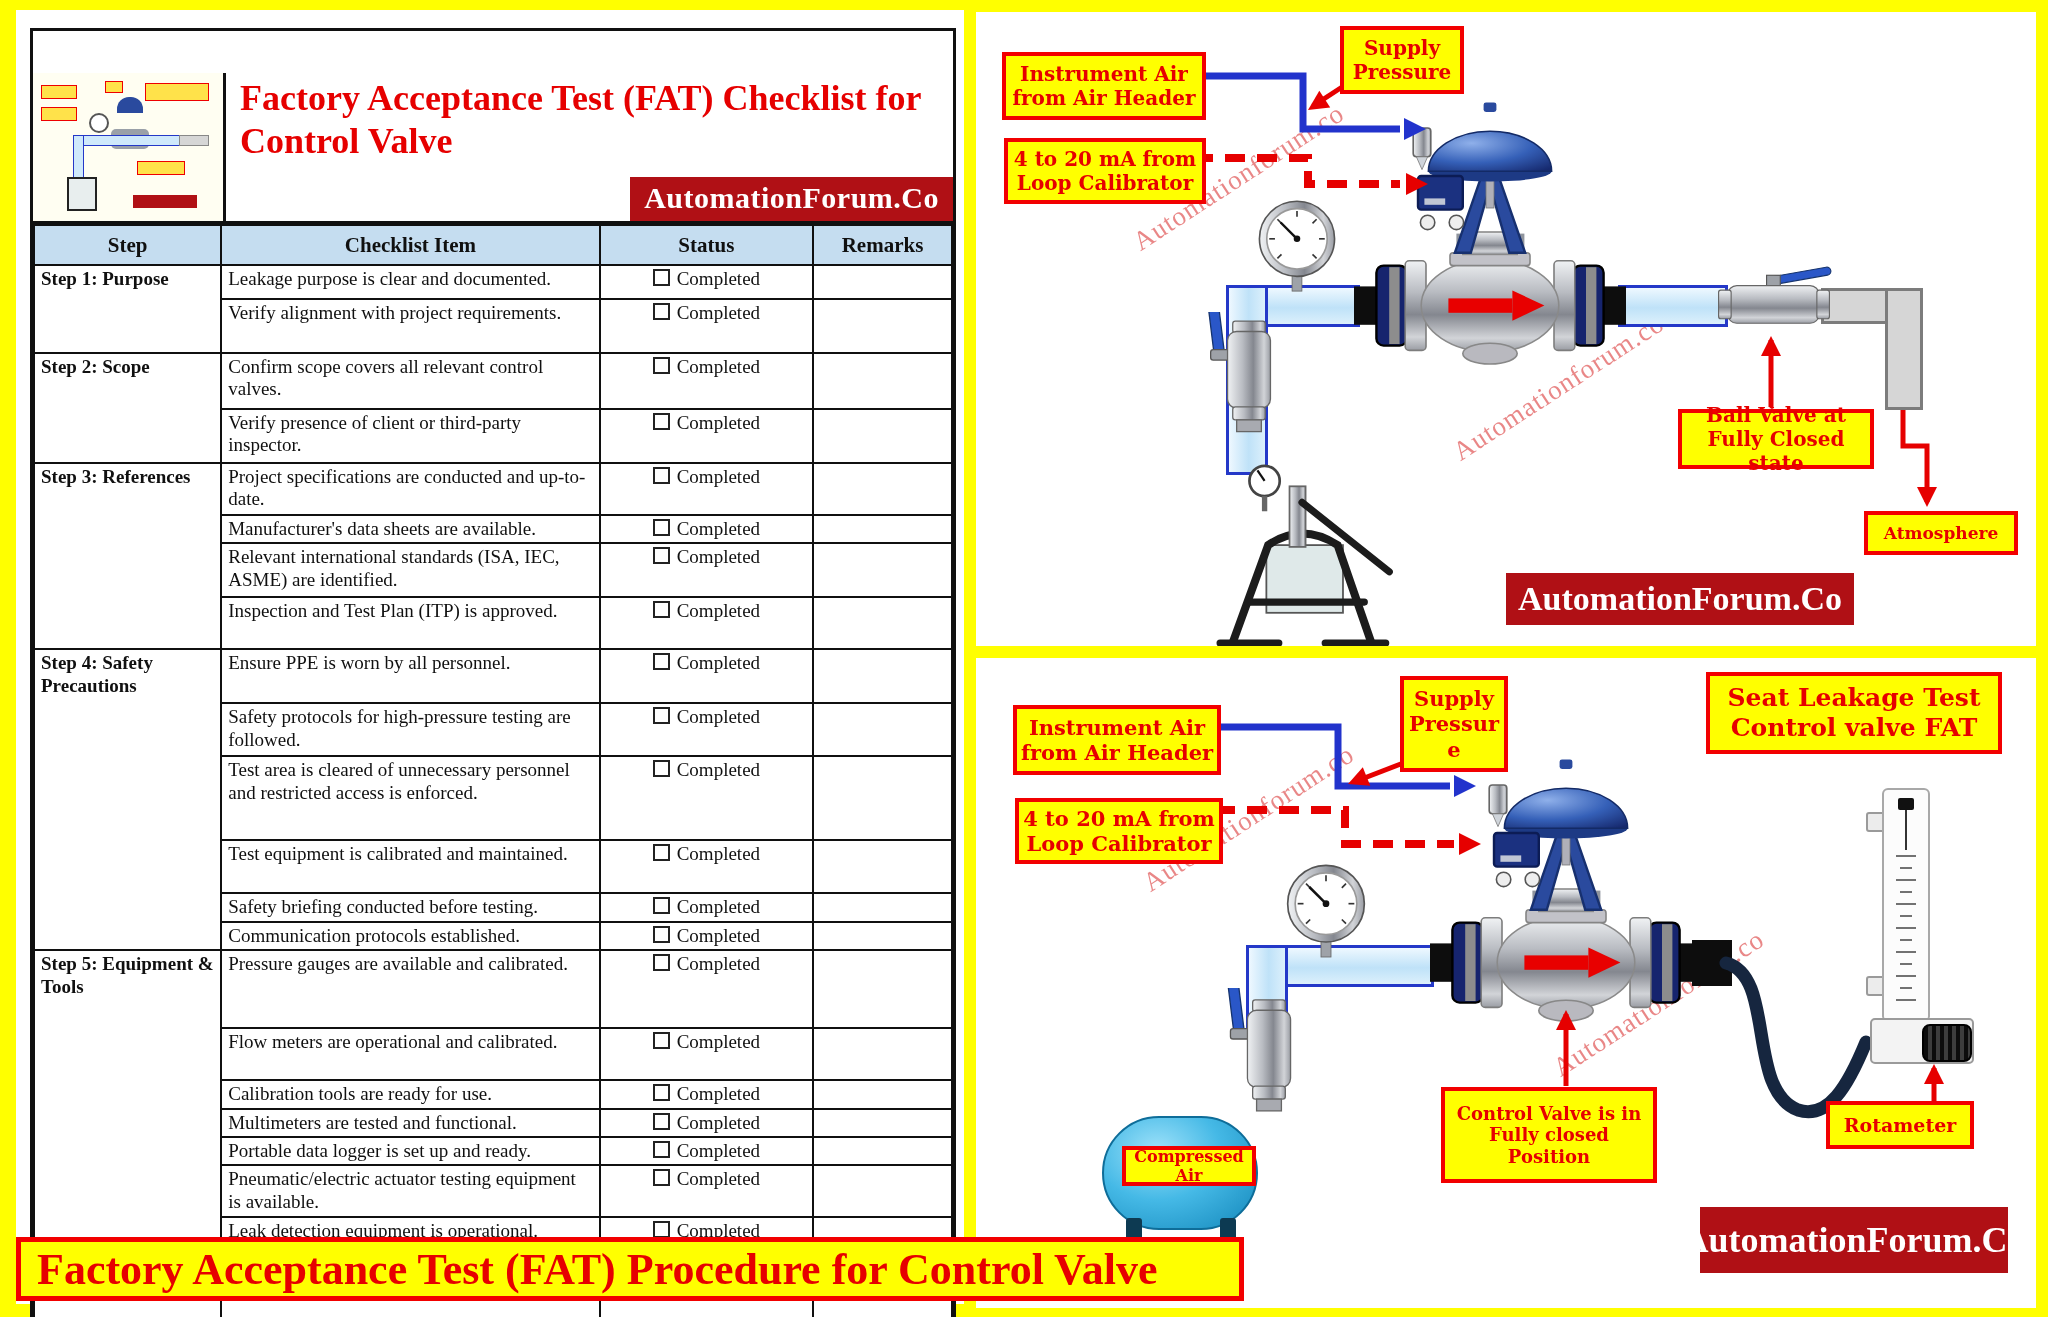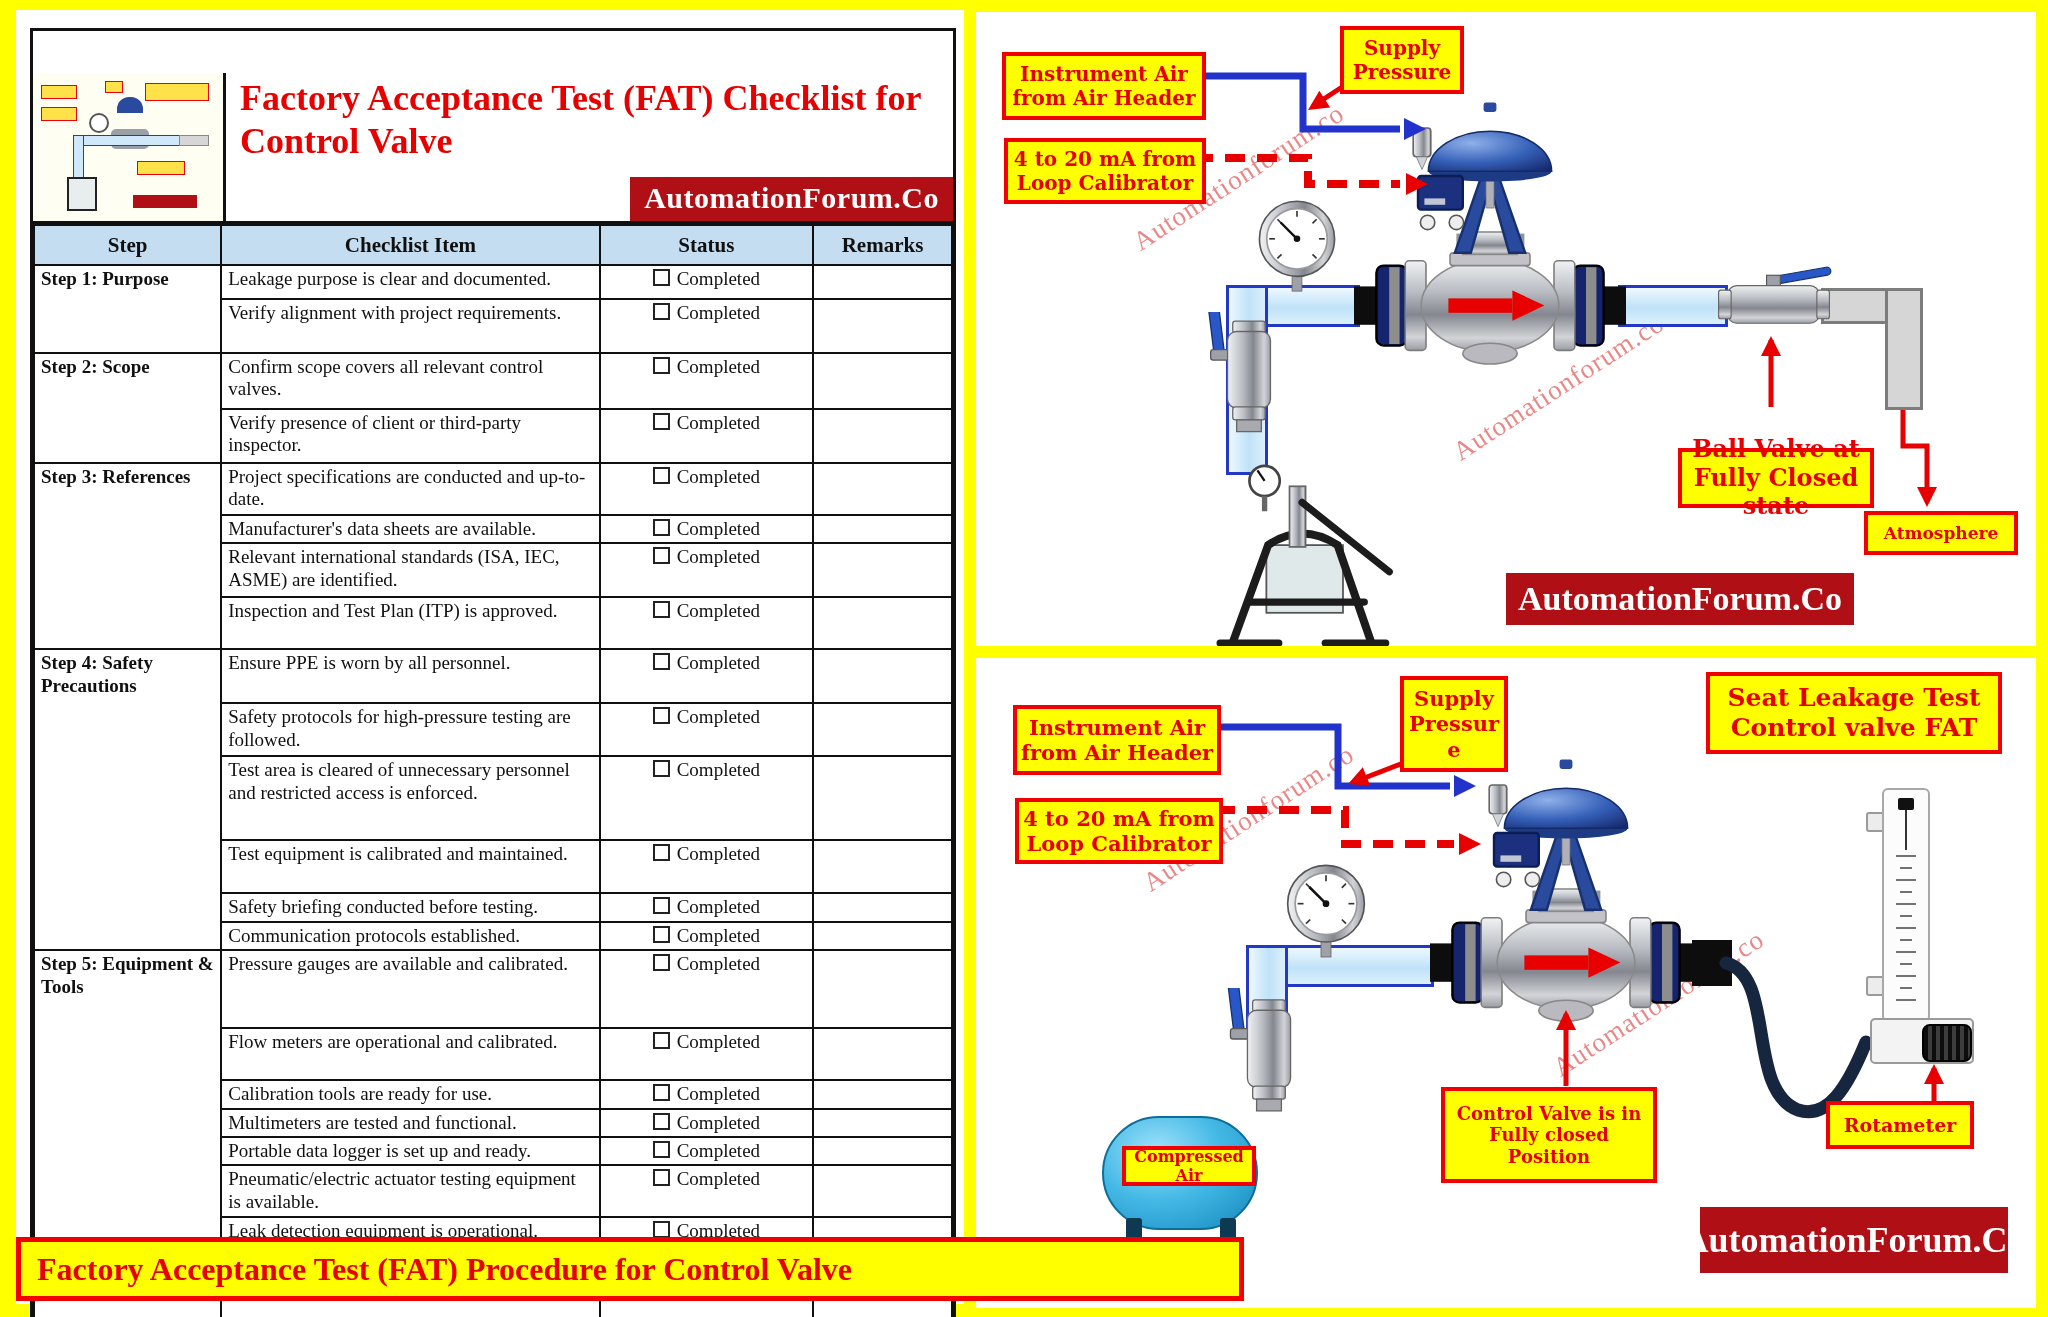--- a/index.html
+++ b/index.html
@@ -49,21 +49,21 @@
   .tankleg{position:absolute;width:16px;height:30px;background:#0d3a52;border-radius:3px;}
   
   .rota-tube{position:absolute;background:#fcfcfc;border:2px solid #a8a8a8;border-radius:6px;}
   .rota-base{position:absolute;background:#f3f3f3;border:2px solid #9a9a9a;border-radius:5px;}
   .rota-knob{position:absolute;background:repeating-linear-gradient(90deg,#0c0c0c 0 4px,#3d3d3d 4px 8px);
              border:2px solid #000;border-radius:8px;}
   .rota-lug{position:absolute;background:#ececec;border:2px solid #9a9a9a;border-radius:3px;}
   
   .footer-banner{position:absolute;left:16px;top:1237px;width:1228px;height:64px;background:#ffff00;
       border:5px solid #f20000;box-sizing:border-box;display:flex;align-items:center;z-index:40;
-      font-size:32px;font-weight:bold;color:#e60000;padding-left:16px;font-family:"Liberation Serif",serif;}
+      font-size:44px;font-weight:bold;color:#e60000;padding-left:16px;font-family:"Liberation Serif",serif;}
 </style>
 </head>
 <body>
 
 <svg width="0" height="0" style="position:absolute" aria-hidden="true">
   <defs>
     <linearGradient id="gSilver" x1="0" y1="0" x2="0" y2="1">
       <stop offset="0" stop-color="#f0f2f4"></stop>
         <stop offset=".35" stop-color="#b9bcc2"></stop>
       <stop offset=".6" stop-color="#84878f"></stop>
@@ -356,21 +356,21 @@
       <polygon points="0,0 -22,-11 -22,11" transform="translate(452,172)" fill="#e60000"></polygon>
       <line x1="795" y1="395" x2="795" y2="328" stroke="#e60000" stroke-width="5"></line>
       <polygon points="0,0 -20,-10 -20,10" transform="translate(795,324) rotate(-90)" fill="#e60000"></polygon>
       <polyline points="927,398 927,434 951,434 951,490" fill="none" stroke="#e60000" stroke-width="5"></polyline>
       <polygon points="0,0 -20,-10 -20,10" transform="translate(951,495) rotate(90)" fill="#e60000"></polygon>
     </svg>
 
     <div class="lbl" style="left:26px;top:40px;width:196px;height:60px;font-size:20px;">Instrument Air from Air Header</div>
     <div class="lbl" style="left:364px;top:14px;width:116px;height:60px;font-size:20px;">Supply Pressure</div>
     <div class="lbl" style="left:28px;top:126px;width:194px;height:58px;font-size:20px;">4 to 20 mA from Loop Calibrator</div>
-    <div class="lbl" style="left:702px;top:397px;width:188px;height:52px;font-size:24px;margin-top:39px;">Ball Valve at Fully Closed state</div>
+    <div class="lbl" style="left:702px;top:397px;width:188px;height:52px;font-size:20px;">Ball Valve at Fully Closed state</div>
     <div class="lbl" style="left:888px;top:499px;width:146px;height:36px;font-size:17px;">Atmosphere</div>
     <div class="brand" style="left:530px;top:561px;width:348px;height:52px;font-size:34px;">AutomationForum.Co</div>
   </section>
 
   <section class="panel" id="seat">
     <div class="wm" style="left:150px;top:145px;">Automationforum.co</div>
     <div class="wm" style="left:560px;top:330px;">Automationforum.co</div>
 
     <div class="pipeH" style="left:270px;top:287px;width:188px;"></div>
     <div class="pipeV" style="left:270px;top:287px;height:90px;"></div>

